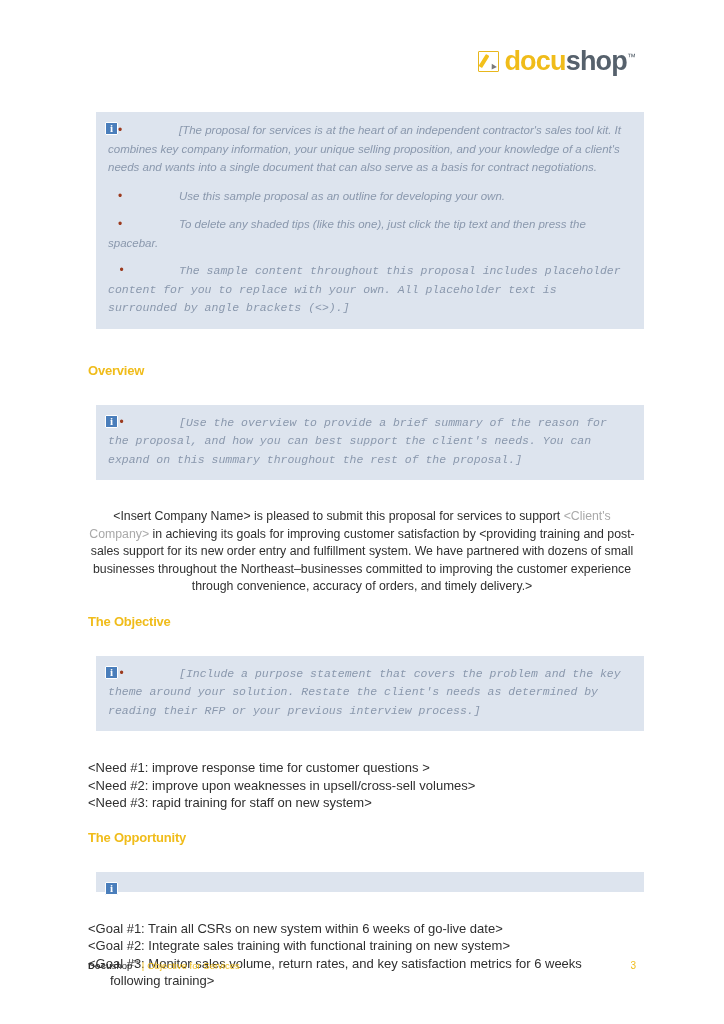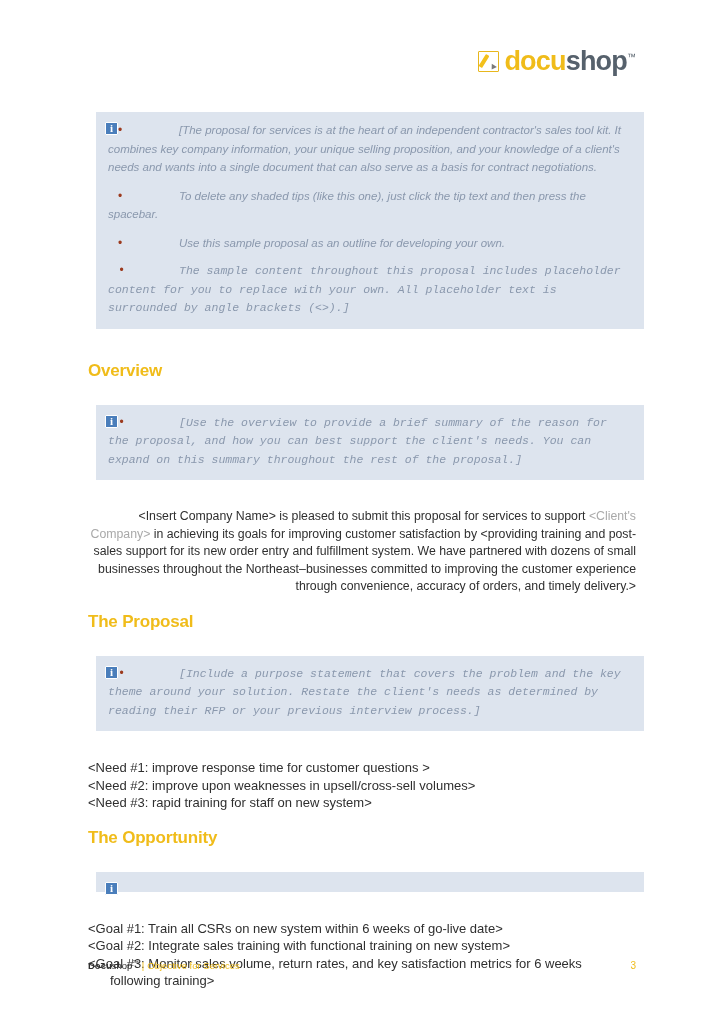--- a/index.html
+++ b/index.html
@@ -153,41 +153,41 @@
     margin-left: 10px;
   }
   .tip-item .tab {
     display: inline-block;
     width: 52px;
   }
 
   
   h2.section-heading {
     color: #f0bc1a;
-    font-size: 17px;
+    font-size: 13px;
     font-weight: bold;
     margin: 0;
     padding: 0;
     line-height: 24px;
     letter-spacing: -0.2px;
   }
 
   .gap-heading-top { height: 22px; }
   .gap-heading-bottom { height: 14px; }
   .gap-after-tip { height: 20px; }
   .gap-para-bottom { height: 14px; }
 
   
   p.body-para {
     font-size: 12.3px;
     line-height: 17.5px;
     color: #2f2f2f;
     margin: 0;
     padding: 0;
-    text-align: right;
+    text-align: center;
   }
   .placeholder-gray { color: #a9a9a9; }
 
   .plain-list {
     margin: 0;
     padding: 0;
     list-style: none;
   }
   .plain-list li {
     font-size: 13px;
@@ -235,42 +235,42 @@
       <span class="logo-wordmark"><span class="logo-docu">docu</span><span class="logo-shop">shop</span><span class="logo-tm">™</span></span>
     </div>
   </div>
 
   <div class="content">
 
     <div class="tipbox">
       <span class="tip-icon"></span>
       <ul class="tip-list">
         <li class="tip-item"><span class="bullet">•</span><span class="tab"></span><span>[The proposal for services is at the heart of an independent contractor's sales tool kit. It combines key company information, your unique selling proposition, and your knowledge of a client's needs and wants into a single document that can also serve as a basis for contract negotiations.</span></li>
+        <li class="tip-item"><span class="bullet">•</span><span class="tab"></span><span>Use this sample proposal as an outline for developing your own.</span></li>
         <li class="tip-item"><span class="bullet">•</span><span class="tab"></span><span>To delete any shaded tips (like this one), just click the tip text and then press the spacebar.</span></li>
-        <li class="tip-item"><span class="bullet">•</span><span class="tab"></span><span>Use this sample proposal as an outline for developing your own.</span></li>
         <li class="tip-item"><span class="bullet">•</span><span class="tab"></span><span>The sample content throughout this proposal includes placeholder content for you to replace with your own. All placeholder text is surrounded by angle brackets (&lt;&gt;).]</span></li>
       </ul>
     </div>
 
     <div class="gap-heading-top"></div>
     <h2 class="section-heading">Overview</h2>
     <div class="gap-heading-bottom"></div>
 
     <div class="tipbox">
       <span class="tip-icon"></span>
       <ul class="tip-list">
         <li class="tip-item"><span class="bullet">•</span><span class="tab"></span><span>[Use the overview to provide a brief summary of the reason for the proposal, and how you can best support the client's needs. You can expand on this summary throughout the rest of the proposal.]</span></li>
       </ul>
     </div>
 
     <div class="gap-after-tip"></div>
     <p class="body-para"><span>&lt;Insert Company Name&gt; is pleased to submit this proposal for services to support </span><span class="placeholder-gray">&lt;Client's Company&gt;</span><span> in achieving its goals for improving customer satisfaction by &lt;providing training and post-sales support for its new order entry and fulfillment system. We have partnered with dozens of small businesses throughout the Northeast–businesses committed to improving the customer experience through convenience, accuracy of orders, and timely delivery.&gt;</span></p>
 
     <div class="gap-para-bottom"></div>
-    <h2 class="section-heading">The Proposal</h2>
+    <h2 class="section-heading">The Objective</h2>
     <div class="gap-heading-bottom"></div>
 
     <div class="tipbox">
       <span class="tip-icon"></span>
       <ul class="tip-list">
         <li class="tip-item"><span class="bullet">•</span><span class="tab"></span><span>[Include a purpose statement that covers the problem and the key theme around your solution. Restate the client's needs as determined by reading their RFP or your previous interview process.]</span></li>
       </ul>
     </div>
 
     <div class="gap-after-tip"></div>

